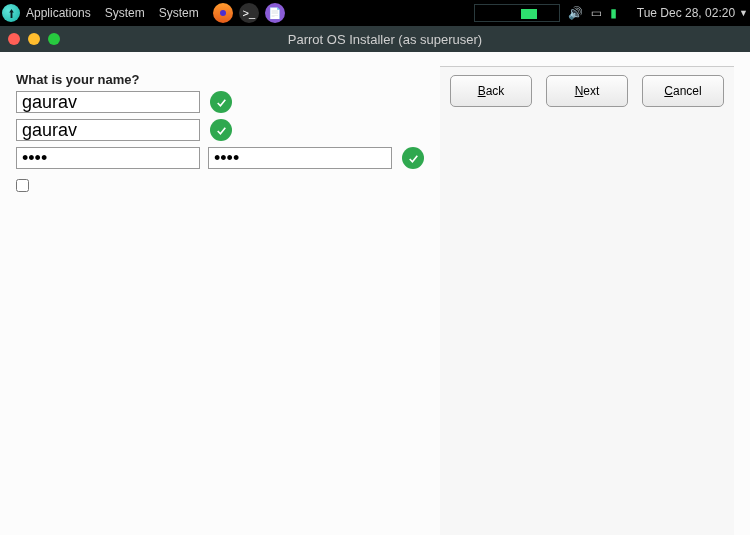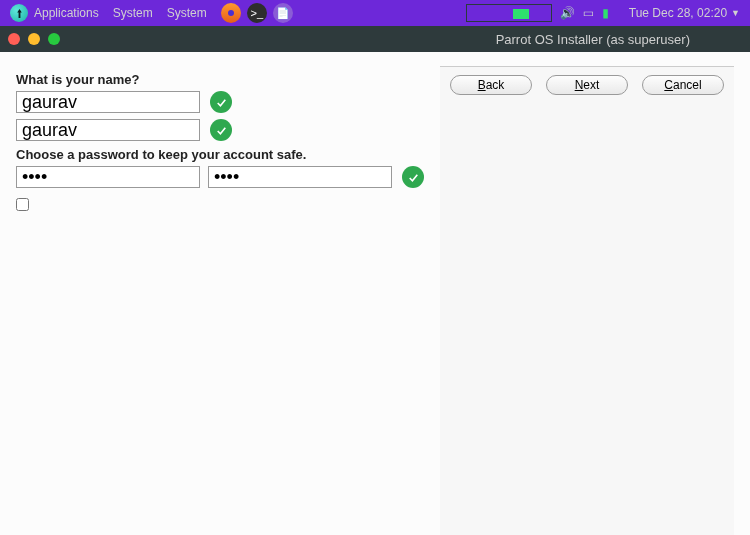--- a/index.html
+++ b/index.html
@@ -1,26 +1,26 @@
 <!DOCTYPE html>
 <html><head>
 <meta charset="utf-8">
 <style>
 * { box-sizing: border-box; margin: 0; padding: 0; }
 html, body { width: 750px; height: 535px; overflow: hidden; font-family: sans-serif; }
 body { background: #1a2b2f; }
 
 .topbar {
   height: 26px;
-  background: #6d28d9;
+  background: #000000;
   color: #d0d0d0;
   display: flex;
   align-items: center;
   font-size: 12px;
-  padding: 0 10px;
+  padding: 0 2px;
 }
 .topbar .tb-icon {
   width: 18px; height: 18px; border-radius: 50%;
   background: radial-gradient(circle at 35% 35%, #5fe6db, #1ab0a4);
   display: flex; align-items: center; justify-content: center;
   margin-right: 6px;
 }
 .topbar .tb-icon svg { width: 11px; height: 11px; }
 .topbar .menu-item { margin-right: 14px; cursor: pointer; }
 .topbar .spacer { flex: 1; }
@@ -48,21 +48,21 @@
   display: flex;
   align-items: center;
   font-size: 13px;
 }
 .titlebar .winbtn {
   width: 12px; height: 12px; border-radius: 50%; margin-left: 8px;
 }
 .wb-red { background: #ff5f56; }
 .wb-yel { background: #ffbd2e; }
 .wb-grn { background: #27c93f; }
-.titlebar .title { flex:1; text-align:right;padding-left:20px; }
+.titlebar .title { flex:1; text-align:center;padding-left:20px; }
 
 .content {
   display: flex;
   height: calc(535px - 26px - 26px);
   background: #1a2b2f;
 }
 
 .sidebar {
   width: 96px;
   background: #0f2025;
@@ -122,24 +122,24 @@
 
 .footer {
   border-top: 1px solid #ccc;
   padding: 8px 10px;
   display: flex;
   justify-content: flex-end;
   gap: 14px;
   background: #f7f7f7;
 }
 .footer button {
-  width: 82px; height: 20px;
+  width: 82px; height: 32px;
   border: 1px solid #9a9a9a;
   background: linear-gradient(#fdfdfd,#e9e9e9);
-  border-radius: 11px;
+  border-radius: 5px;
   font-size: 12px;
   cursor: pointer;
 }
 .footer button .ul { text-decoration: underline; }
 </style>
 </head>
 <body>
 
 <div class="topbar">
   <div class="tb-icon">
@@ -194,21 +194,20 @@
       <div class="field-row">
         <input class="text-input" value="gaurav" style="">
         <div class="check-icon">
             <svg viewBox="0 0 24 24">
               <path d="M5 13 L10 18 L19 7"></path>
             </svg>
           </div>
       </div>
 
 
-      <div class="q-label">Choose a password to keep your account safe.</div>
       <div class="field-row pw-row">
         <input class="text-input" value="••••" style="">
         <input class="text-input" value="••••" style="">
         <div class="check-icon">
             <svg viewBox="0 0 24 24">
               <path d="M5 13 L10 18 L19 7"></path>
             </svg>
           </div>
       </div>
 

